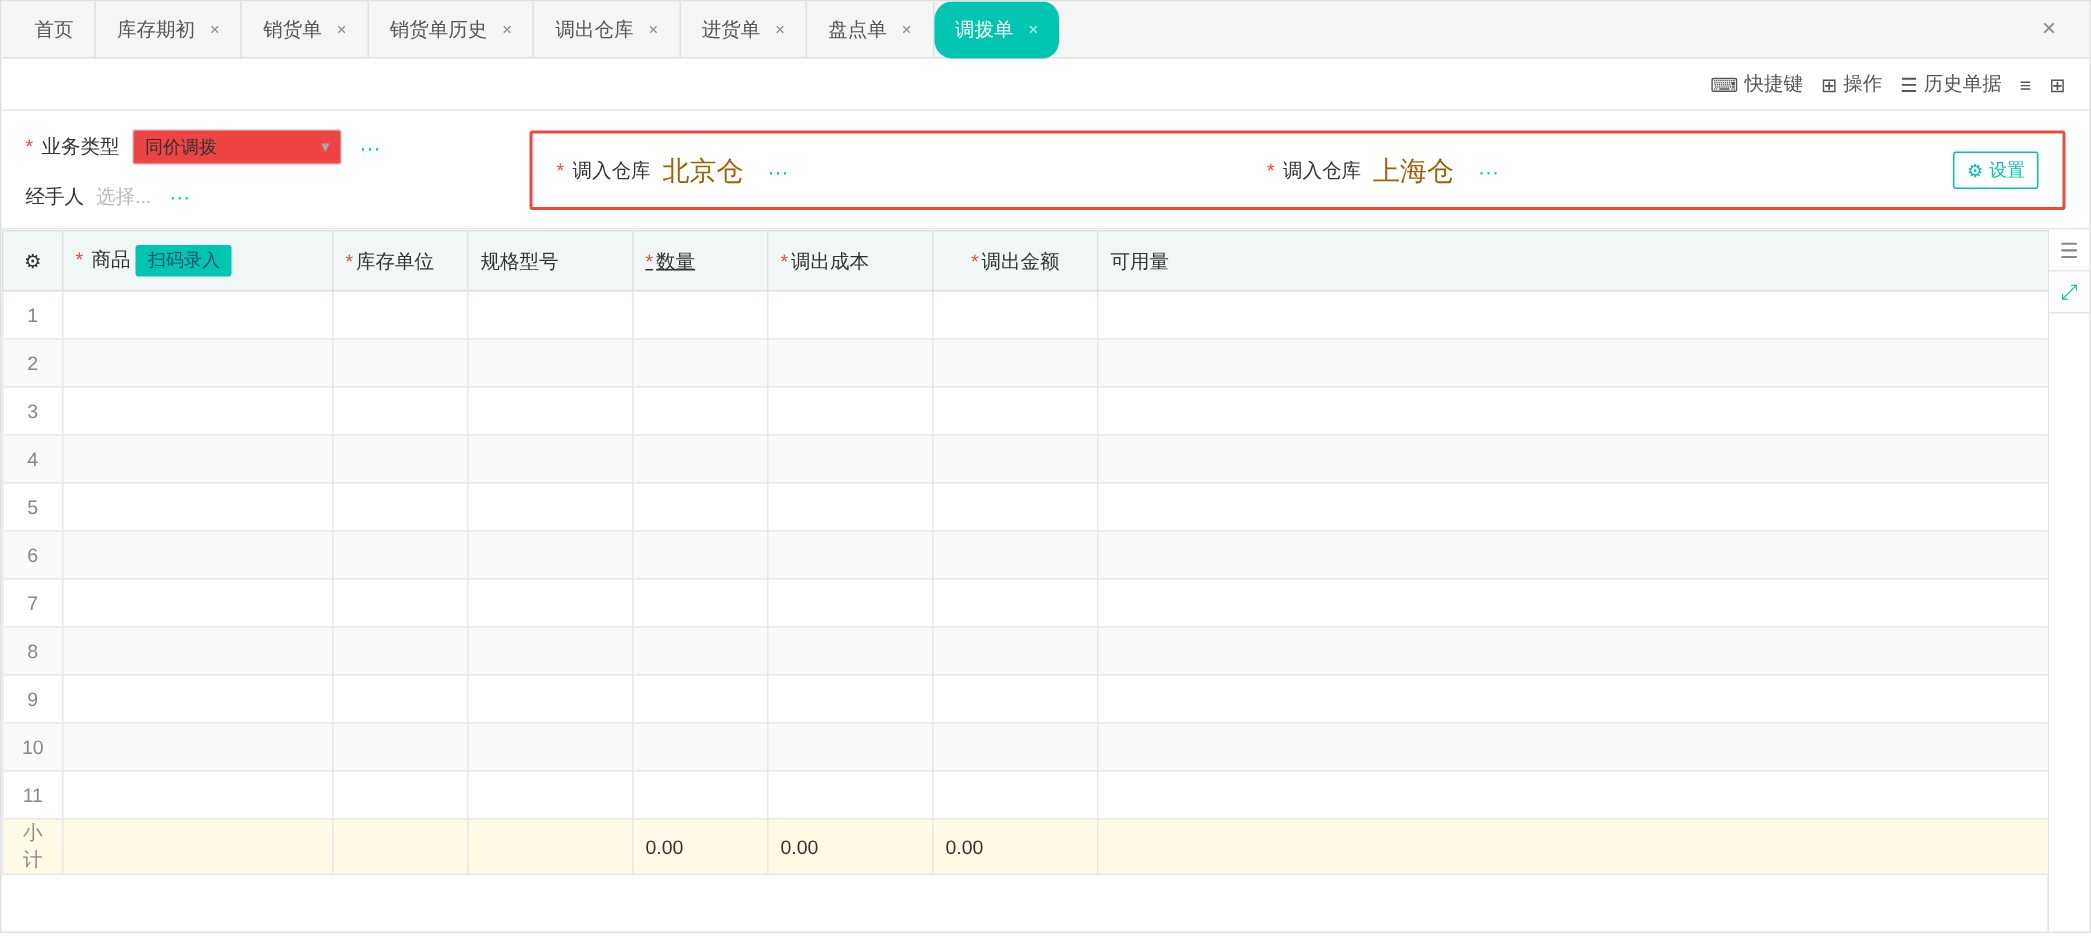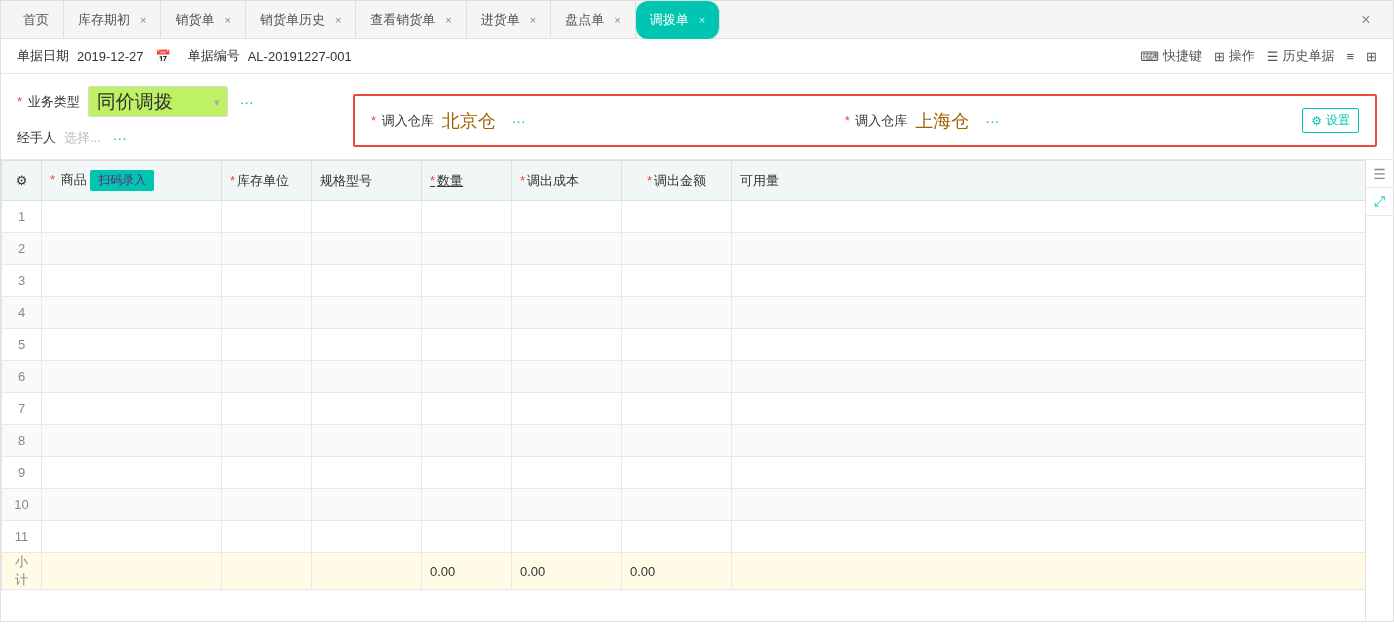--- a/index.html
+++ b/index.html
@@ -87,25 +87,25 @@
       font-size: 13px; color: #333; white-space: nowrap;
     }
     .required-star { color: #e74c3c; margin-right: 2px; }
     .field-value {
       color: #333; font-size: 13px;
     }
     .field-select {
       border: 1px solid #d9d9d9;
       border-radius: 2px;
       padding: 4px 28px 4px 8px;
-      font-size: 19px;
+      font-size: 12px;
       min-width: 140px;
       outline: none;
       color: #333;
-      background: #bef264;
+      background: #ef4444;
       appearance: none;
       cursor: pointer;
       position: relative;
     }
     .select-wrap {
       position: relative; display: inline-block;
     }
     .select-wrap .chevron {
       position: absolute; right: 8px; top: 50%; transform: translateY(-50%);
       pointer-events: none; color: #aaa; font-size: 11px;
@@ -157,21 +157,21 @@
       font-size: 13px;
       color: #333;
     }
     .row-num {
       text-align: center;
       color: #888;
       width: 40px;
     }
     .scan-btn {
       background: #00c5b0;
-      color: #701a75;
+      color: #0c4a6e;
       border: none;
       border-radius: 2px;
       padding: 2px 8px;
       font-size: 12px;
       cursor: pointer;
       white-space: nowrap;
     }
 
     
     .right-panel {
@@ -234,21 +234,21 @@
       <span>销货单</span>
       <span class="tab-close">×</span>
     </div>
 
     <div class="tab-item">
       <span>销货单历史</span>
       <span class="tab-close">×</span>
     </div>
 
     <div class="tab-item">
-      <span>查看销货单</span>
+      <span>调出仓库</span>
       <span class="tab-close">×</span>
     </div>
 
     <div class="tab-item">
       <span>进货单</span>
       <span class="tab-close">×</span>
     </div>
 
     <div class="tab-item">
       <span>盘点单</span>
@@ -260,31 +260,20 @@
       <span class="tab-close">×</span>
     </div>
     <div class="tab-bar-end">
       <div class="window-close">×</div>
     </div>
   </div>
 
   <div class="main-container">
 
     <div class="toolbar">
-      <div class="toolbar-left">
-        <div class="field-row">
-          <span class="field-label">单据日期</span>
-          <span class="field-value">2019-12-27</span>
-          <span class="date-icon">📅</span>
-        </div>
-        <div class="field-row">
-          <span class="field-label">单据编号</span>
-          <span class="field-value">AL-20191227-001</span>
-        </div>
-      </div>
       <div class="toolbar-right">
         <div class="toolbar-btn">
           <span>⌨</span>
           <span>快捷键</span>
         </div>
         <div class="toolbar-btn">
           <span>⊞</span>
           <span>操作</span>
         </div>
         <div class="toolbar-btn">

